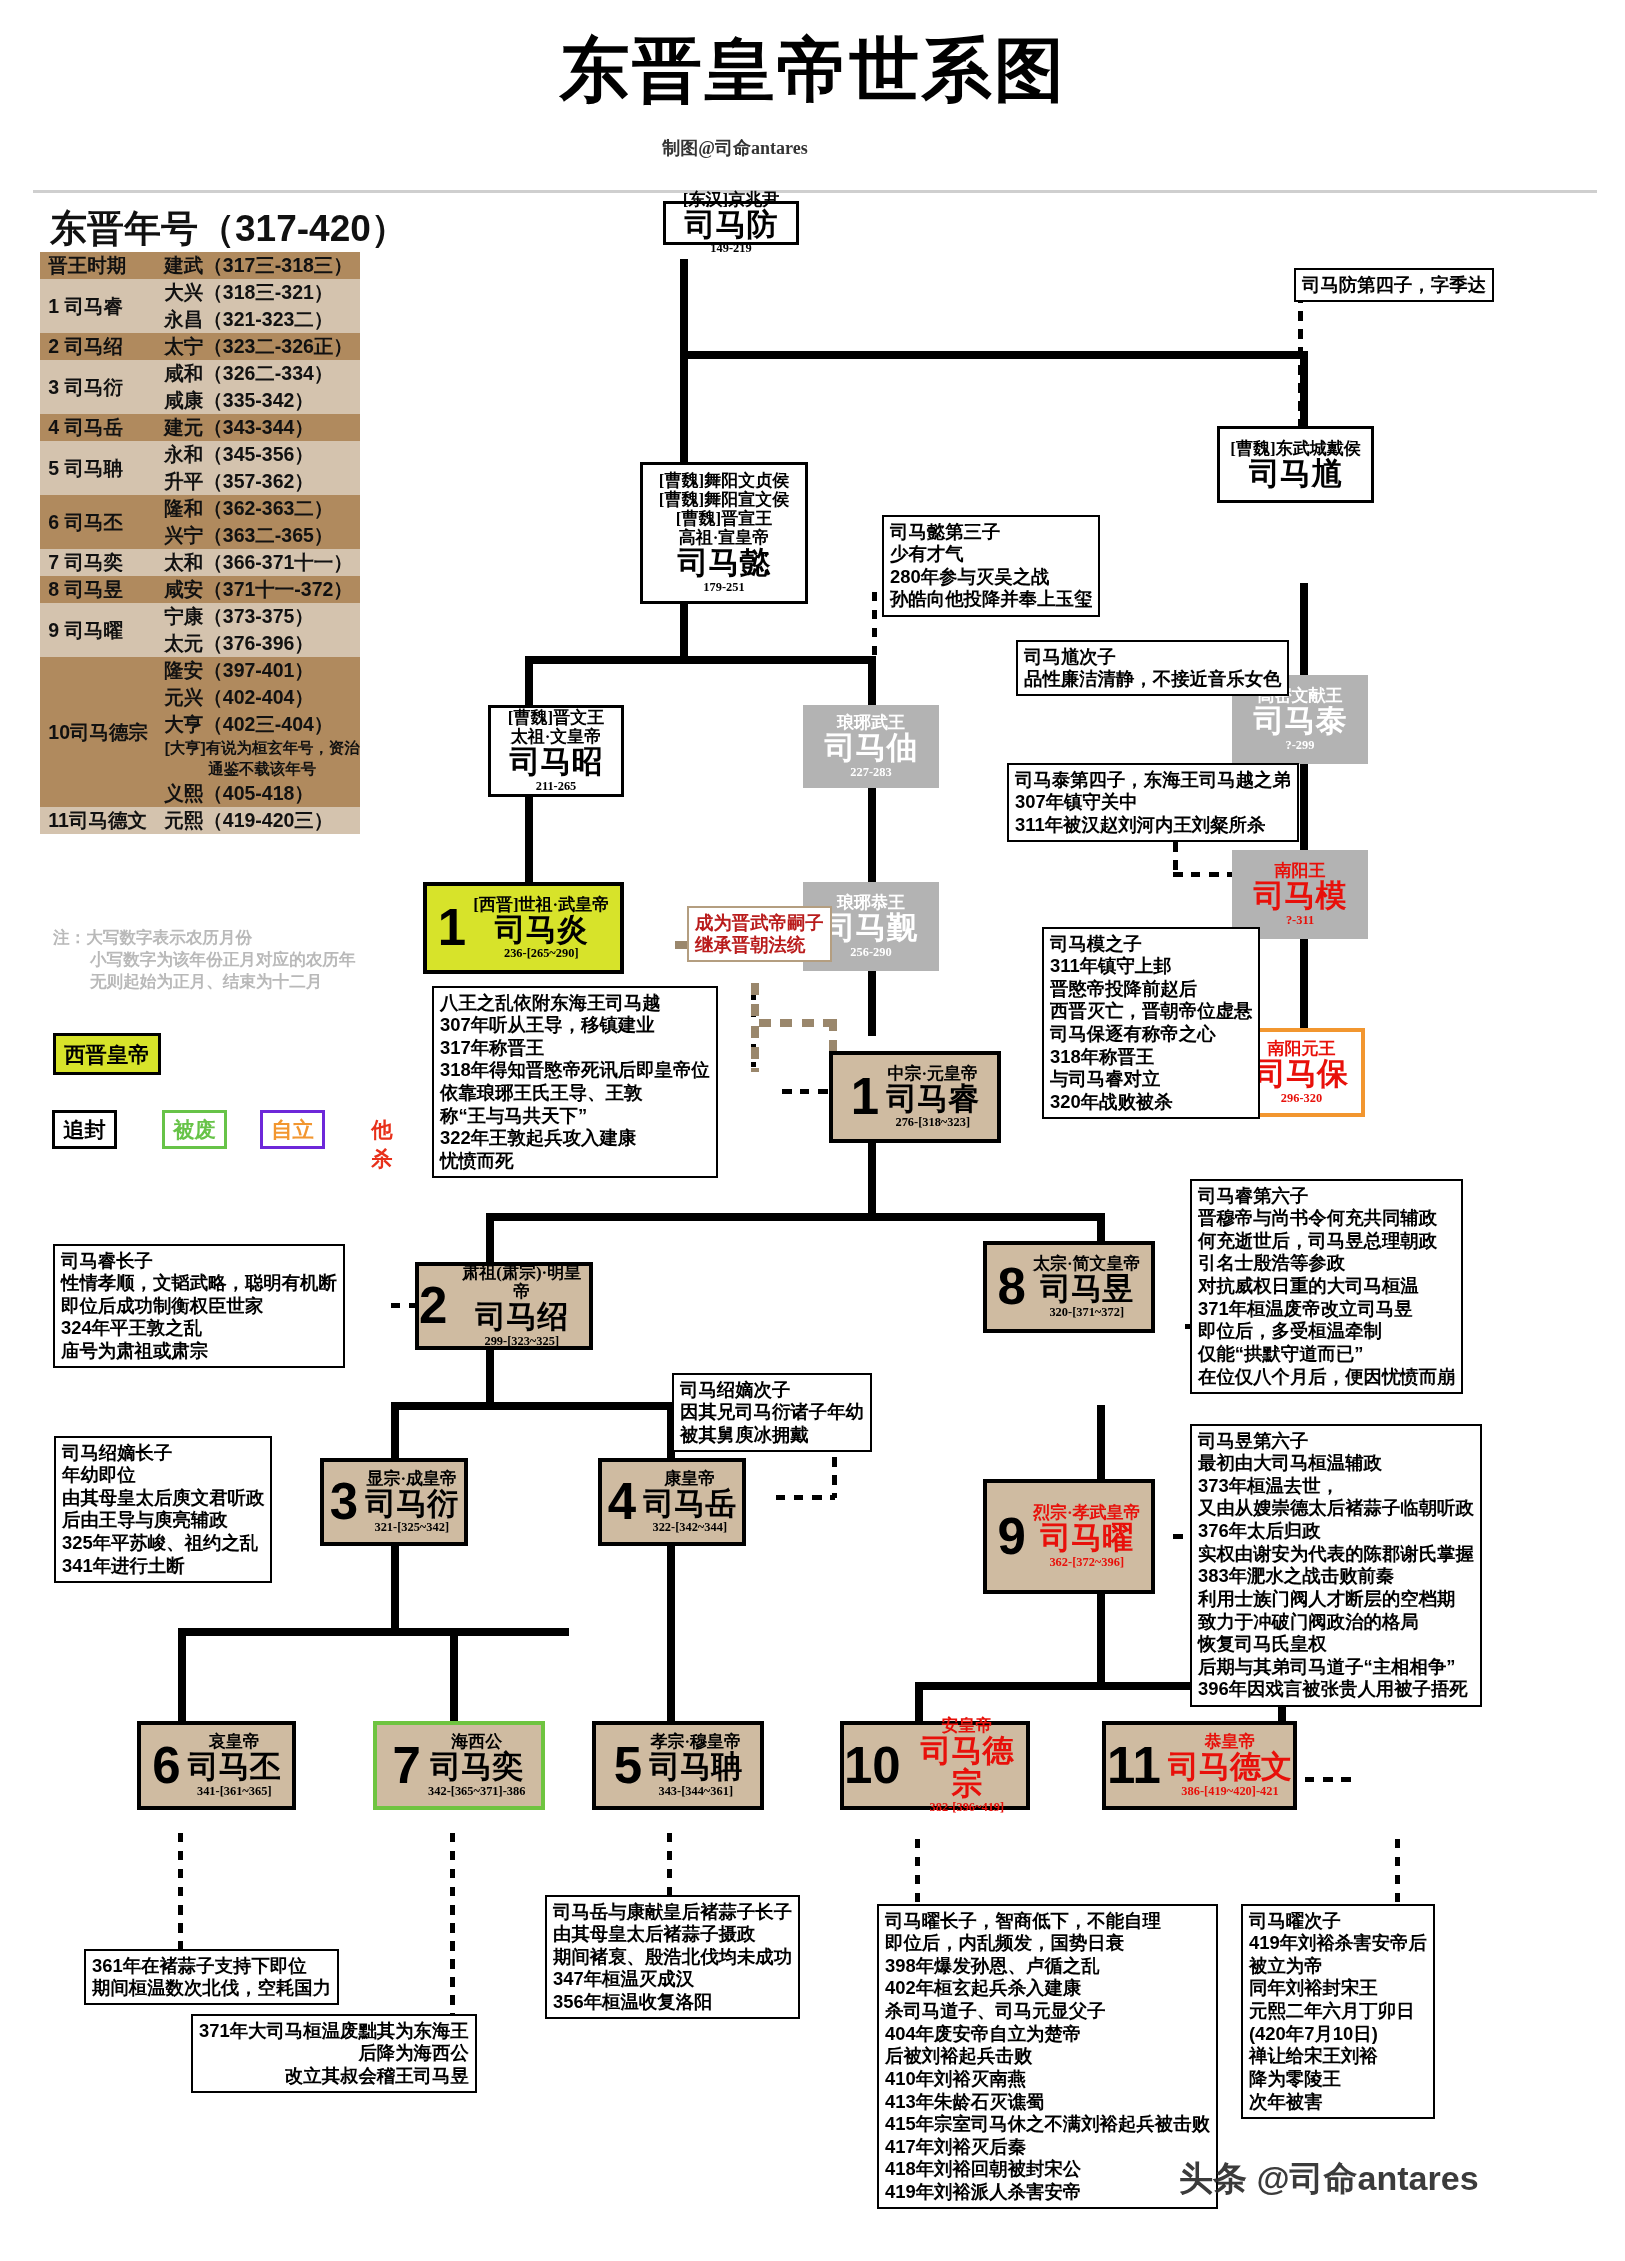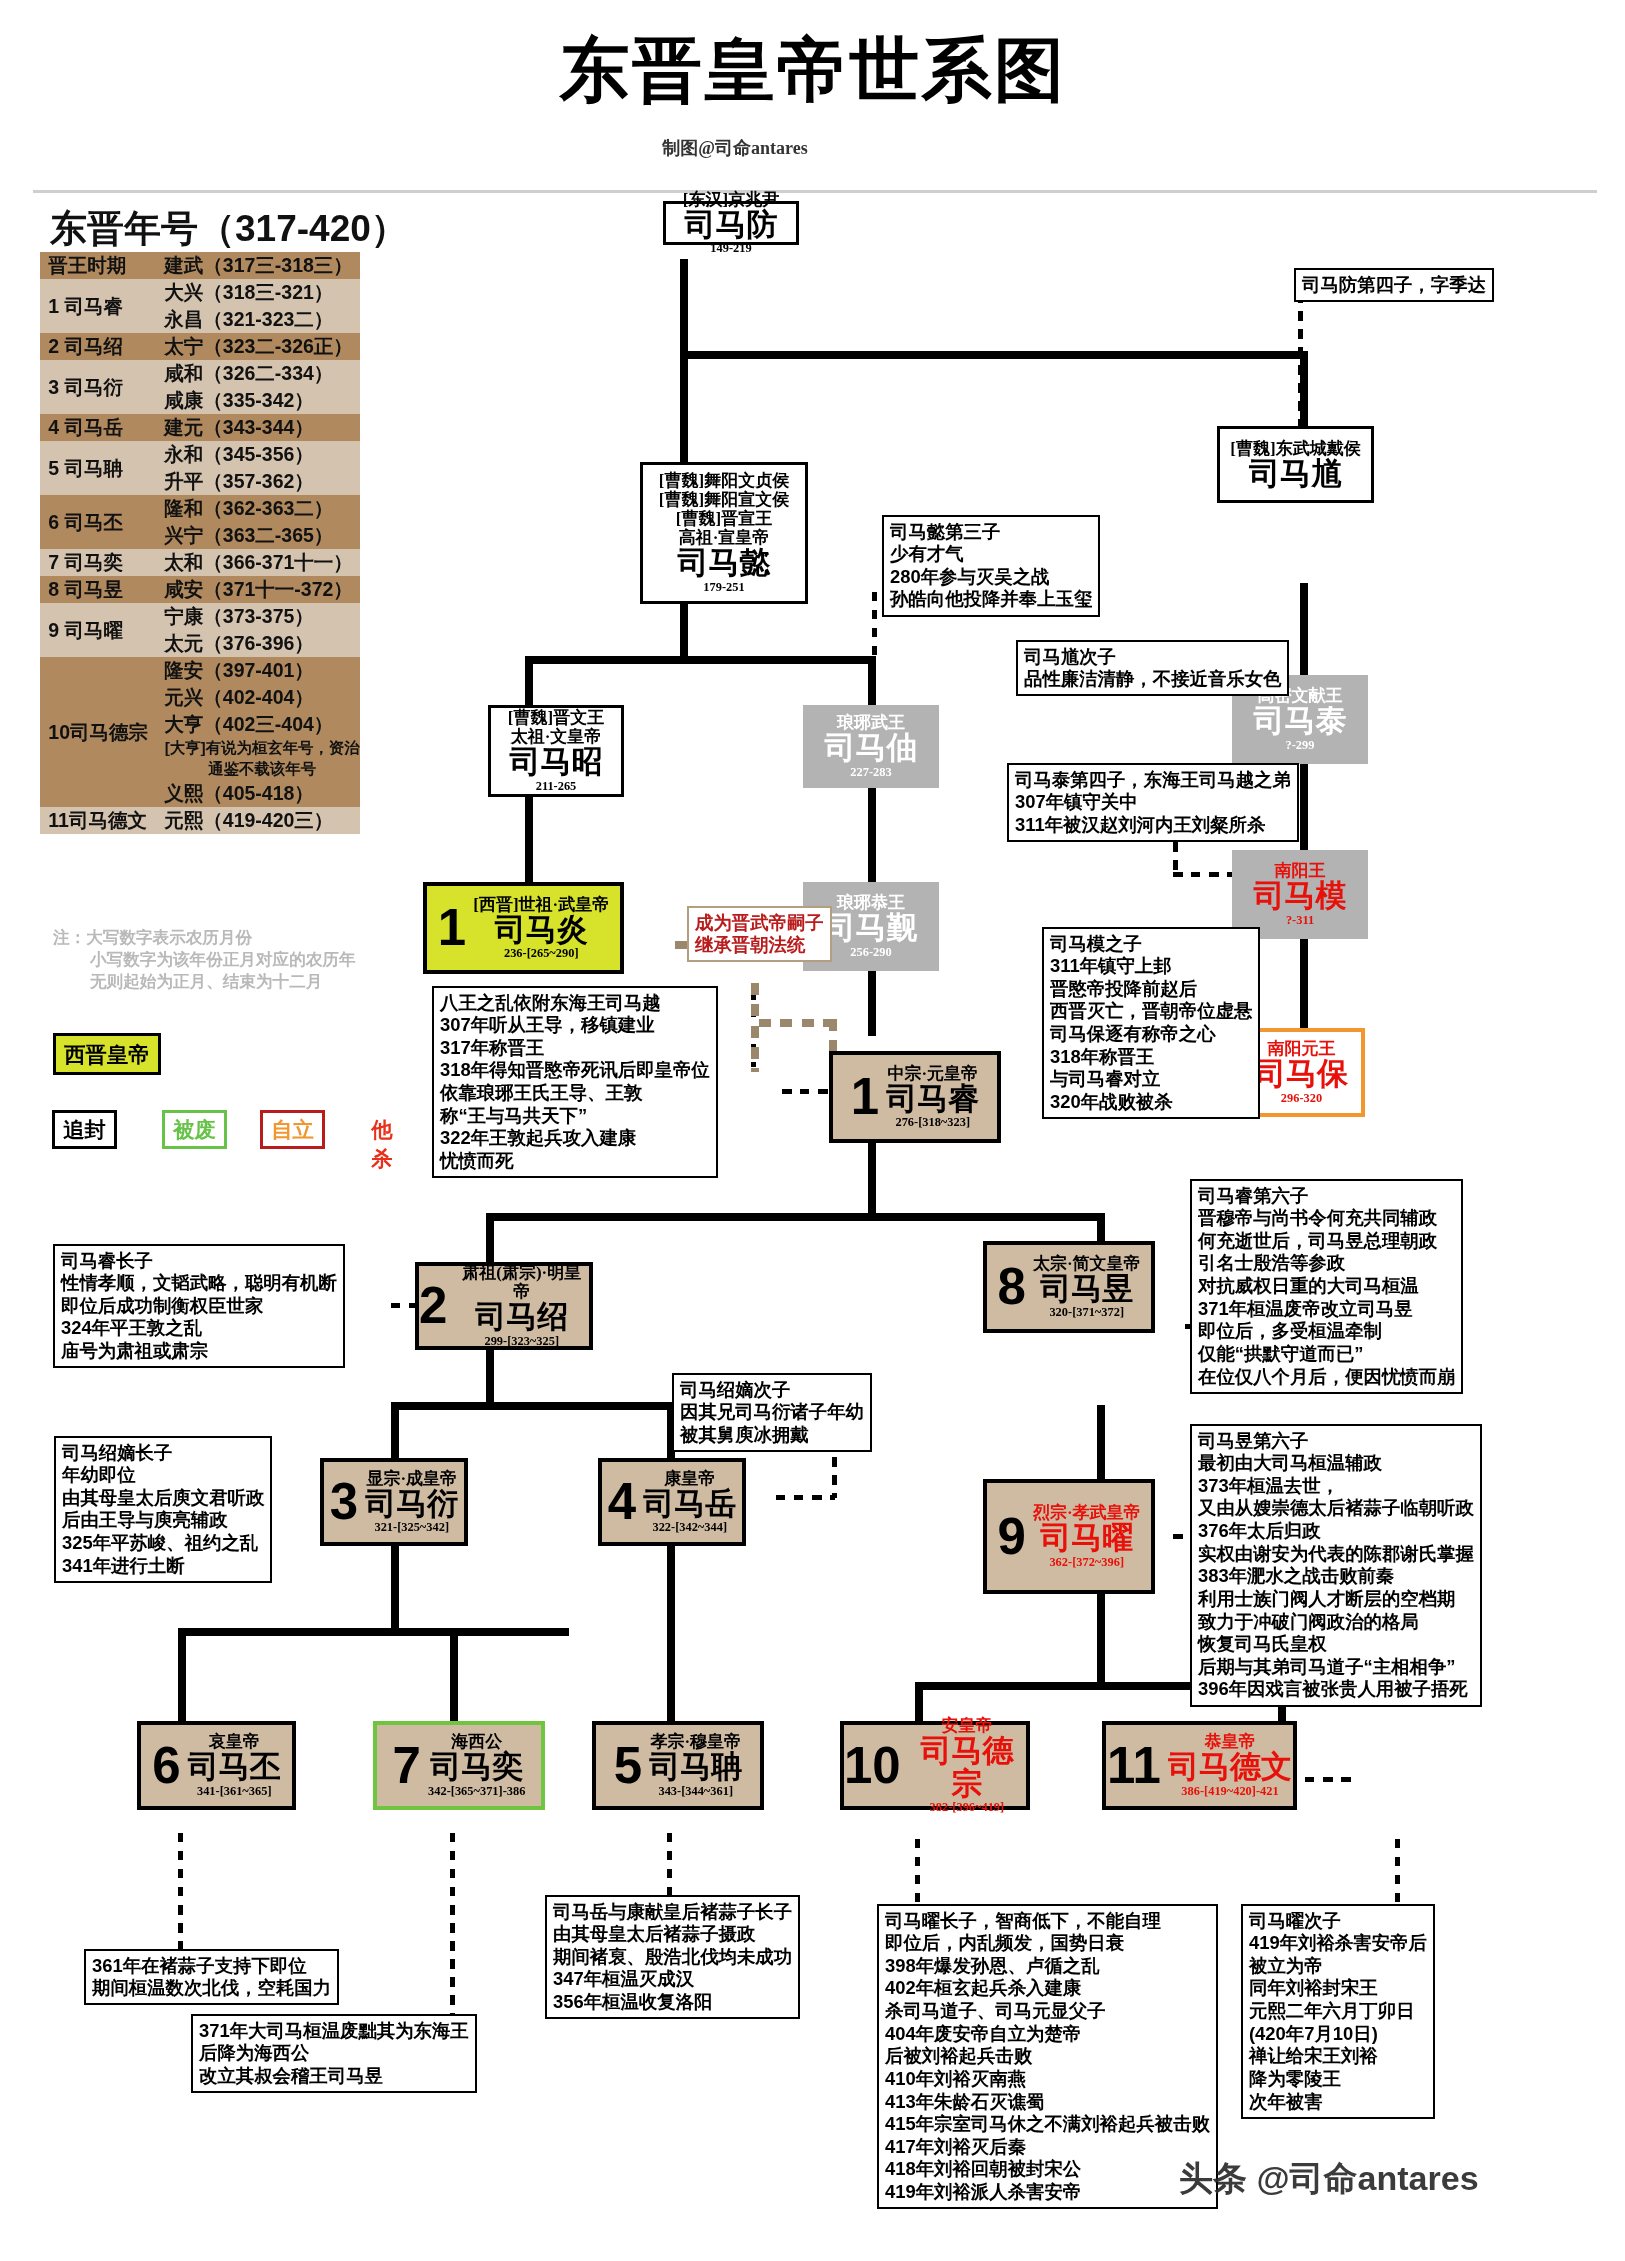--- a/index.html
+++ b/index.html
@@ -24,21 +24,21 @@
 
   #eranote{left:53px;top:927px;width:355px;font-size:16.6px;font-weight:bold;color:#b9b9b9;line-height:1.32;}
   #eranote .ind{padding-left:37px;display:block;}
 
   
   #legend-wj{left:53px;top:1033px;background:#d7e32a;border:3.6px solid #000;padding:3.6px 8.3px;font-weight:bold;font-size:21.3px;color:#000;}
   #legend-row{left:52px;top:1110px;width:367px;height:37px;}
   .lgbox{position:absolute;font-weight:bold;font-size:21.3px;padding:1.8px 8.3px;}
   #lg1{left:0px;border:3px solid #000;color:#000;}
   #lg2{left:110px;border:3px solid #67c348;color:#67c348;}
-  #lg3{left:208px;border:3px solid #b91c1c;color:#f2962f;}
+  #lg3{left:208px;border:3px solid #6d28d9;color:#f2962f;}
   #lg4{left:308px;color:#e8301a;border:3px solid transparent;}
 
   
   .ln{position:absolute;background:#000;}
   .dsh-v{position:absolute;width:5.3px;background:repeating-linear-gradient(180deg,#000 0 9.5px,transparent 9.5px 18px);}
   .dsh-h{position:absolute;height:5.3px;background:repeating-linear-gradient(90deg,#000 0 9.5px,transparent 9.5px 18px);}
 
   
   .pbox{position:absolute;box-sizing:border-box;border:3.6px solid #000;background:#fff;
         display:flex;flex-direction:column;align-items:center;justify-content:center;
@@ -446,21 +446,21 @@
 <div class="note abs" style="left:672px;top:1373px;">司马绍嫡次子
 因其兄司马衍诸子年幼
 被其舅庾冰拥戴</div>
 <div class="note abs" style="left:545px;top:1895px;">司马岳与康献皇后褚蒜子长子
 由其母皇太后褚蒜子摄政
 期间褚裒、殷浩北伐均未成功
 347年桓温灭成汉
 356年桓温收复洛阳</div>
 <div class="note abs" style="left:84px;top:1949px;">361年在褚蒜子支持下即位
 期间桓温数次北伐，空耗国力</div>
-<div class="note abs" style="left:191px;top:2014px;">371年大司马桓温废黜其为东海王
+<div class="note abs" style="left:191px;top:2014px;text-align:right;">371年大司马桓温废黜其为东海王
 后降为海西公
 改立其叔会稽王司马昱</div>
 <div class="note abs" style="left:1190px;top:1179px;">司马睿第六子
 晋穆帝与尚书令何充共同辅政
 何充逝世后，司马昱总理朝政
 引名士殷浩等参政
 对抗威权日重的大司马桓温
 371年桓温废帝改立司马昱
 即位后，多受桓温牵制
 仅能“拱默守道而已”

